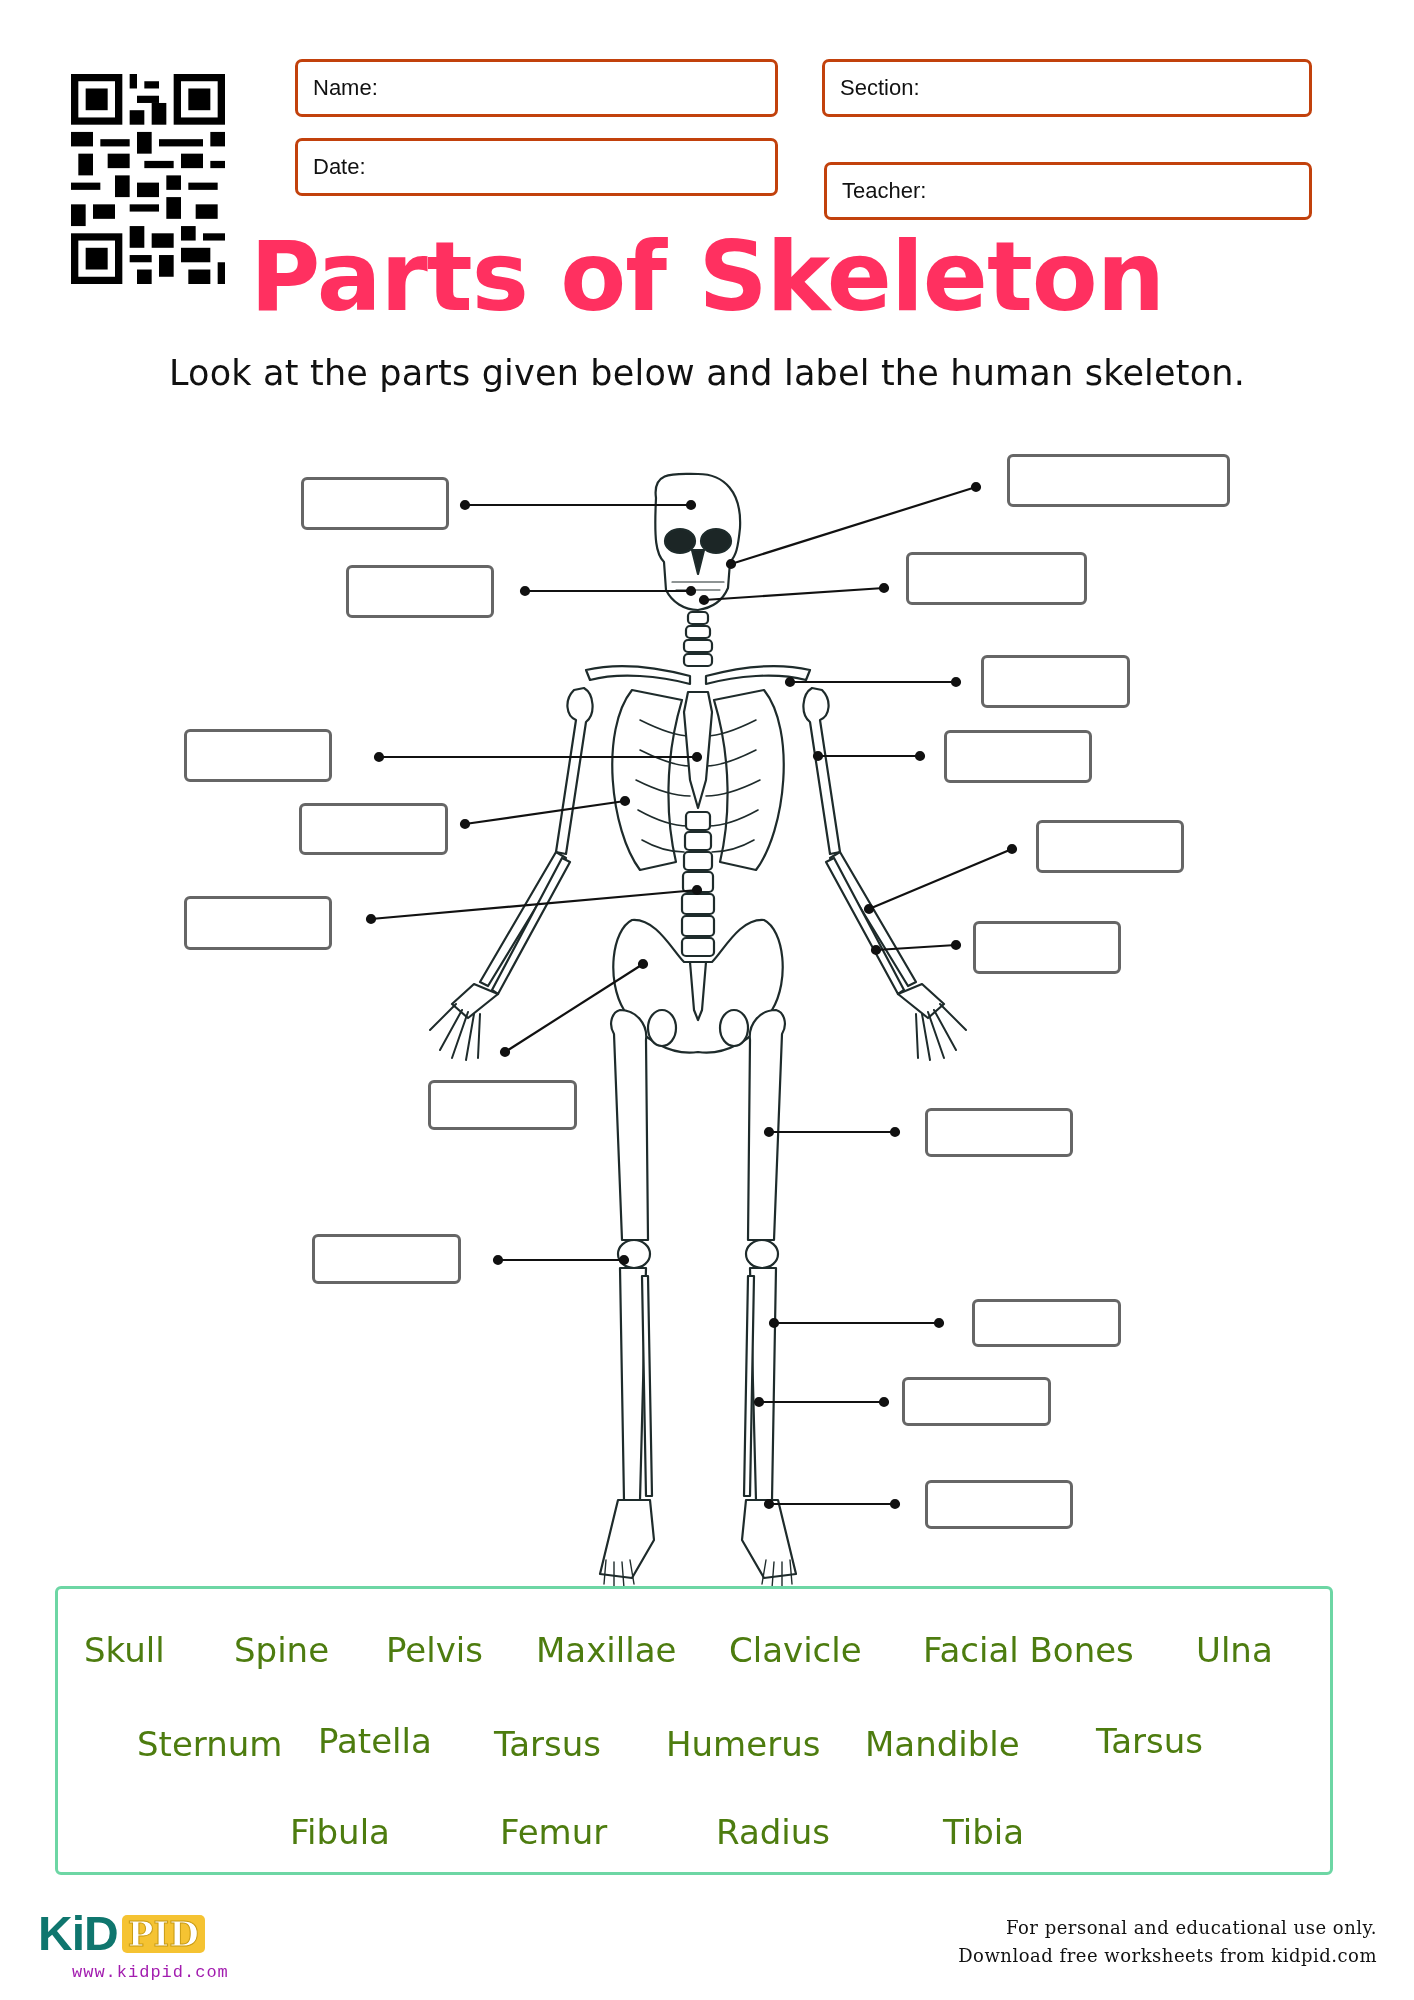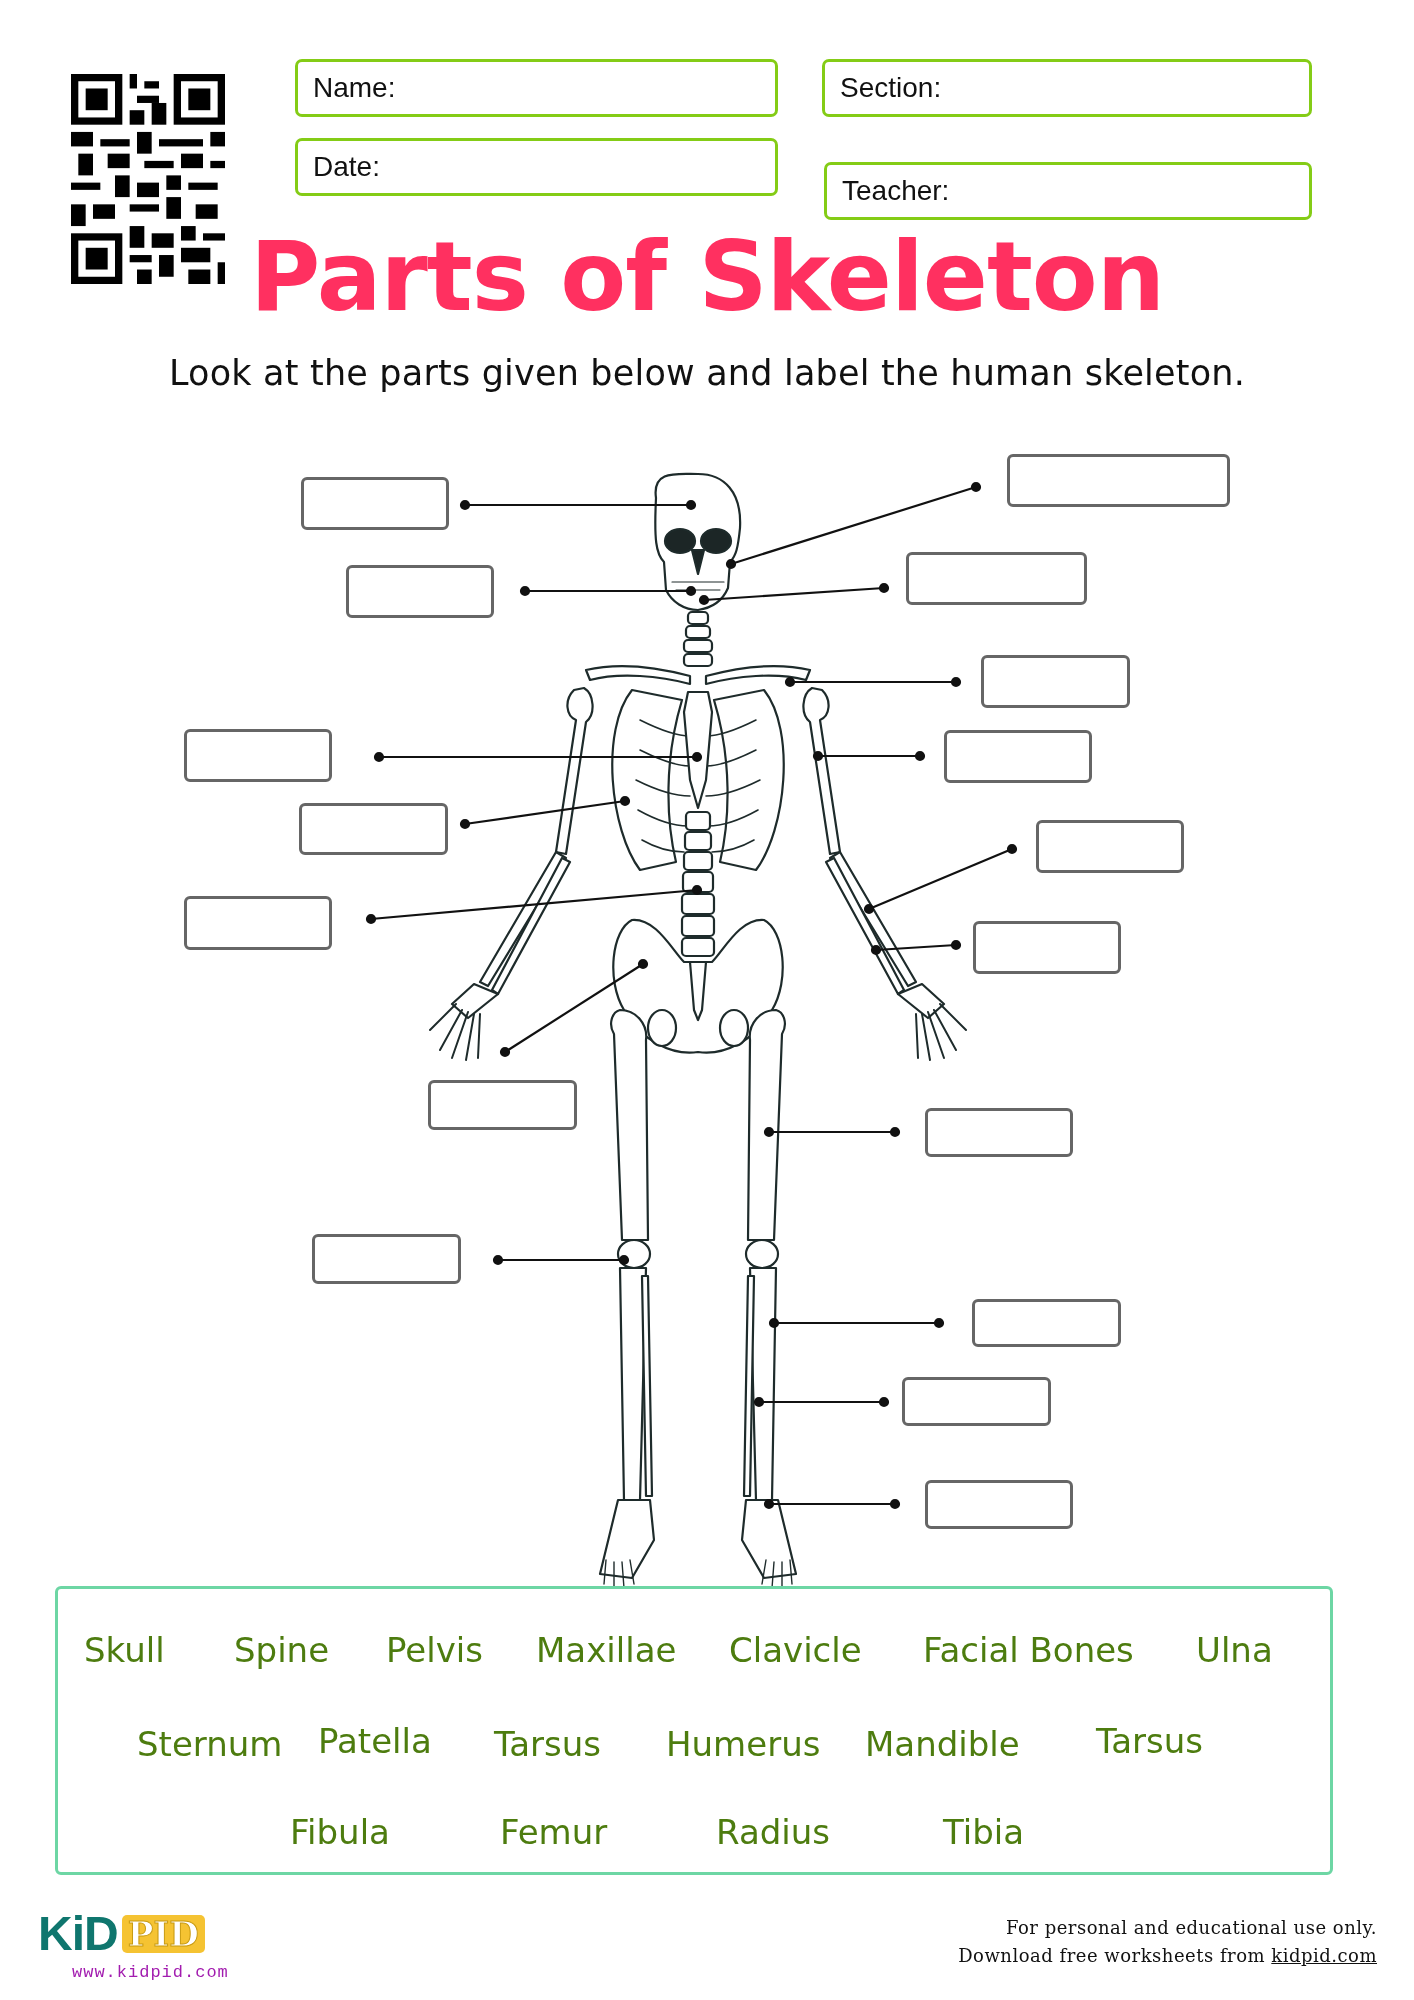--- a/index.html
+++ b/index.html
@@ -1,20 +1,20 @@
 <!DOCTYPE html>
 <html><head>
 <meta charset="utf-8">
 <style>
   html, body { margin: 0; padding: 0; background: #ffffff; }
   body { width: 1414px; height: 2000px; position: relative; overflow: hidden;
          font-family: "DejaVu Sans", sans-serif; color: #111; }
   .qr { position: absolute; left: 71px; top: 74px; width: 154px; height: 210px; }
-  .field { position: absolute; border: 3px solid #84cc16; border-radius: 7px; box-sizing: border-box;
-           font-family: "Liberation Sans", sans-serif; font-size: 28px; color: #111;
+  .field { position: absolute; border: 3px solid #c2410c; border-radius: 7px; box-sizing: border-box;
+           font-family: "Liberation Sans", sans-serif; font-size: 22px; color: #111;
            display: flex; align-items: center; padding-left: 15px; background: #fff; }
   .title { position: absolute; left: 0; width: 1414px; top: 222px; text-align: center;
            font-family: "DejaVu Sans", sans-serif; font-weight: bold; font-size: 96px;
            color: #ff3060; letter-spacing: -1px; line-height: 110px; }
   .subtitle { position: absolute; left: 0; width: 1414px; top: 350px; text-align: center;
               font-family: "DejaVu Sans", sans-serif; font-size: 35px; color: #111;
               letter-spacing: 0.2px; line-height: 46px; }
   .diagram { position: absolute; left: 0; top: 0; width: 1414px; height: 2000px; pointer-events: none; }
   .label-box { position: absolute; border: 3px solid #666; border-radius: 6px; box-sizing: border-box;
                background: #fff; cursor: text; }
@@ -25,21 +25,21 @@
   .logo { position: absolute; left: 38px; top: 1912px; height: 44px; display: flex; align-items: center; }
   .logo-kid { font-family: Liberation Sans, sans-serif; font-weight: bold; font-size: 48px; color: #0f766e;
               letter-spacing: -1px; line-height: 44px; }
   .logo-pid { margin-left: 4px; background: #f5c332; color: #fff; font-family: "DejaVu Serif", serif;
               font-weight: bold; font-size: 34px; line-height: 38px; padding: 0 6px; border-radius: 5px;
               -webkit-text-stroke: 1px #c89a10; }
   .logo-url { position: absolute; left: 36px; top: 1963px; font-family: Liberation Mono, monospace;
               font-size: 17px; color: #a21caf; letter-spacing: 1px; margin-left: 36px; }
   .footer { position: absolute; right: 37px; top: 1914px; text-align: right;
             font-family: "DejaVu Serif", serif; font-size: 18px; line-height: 28px; color: #111; letter-spacing: 0.5px; margin-left: 28px; }
-  .footer a { color: #111; text-decoration: underline; }
+  .footer a { color: #111; }
 </style>
 </head>
 <body>
 
 <svg class="qr" viewBox="0 0 21 29" preserveAspectRatio="none">
   <rect x="0" y="0" width="7" height="7" fill="#000"></rect>
     <rect x="1" y="1" width="5" height="5" fill="#fff"></rect>
     <rect x="2" y="2" width="3" height="3" fill="#000"></rect>
   <rect x="14" y="0" width="7" height="7" fill="#000"></rect>
     <rect x="15" y="1" width="5" height="5" fill="#fff"></rect>

